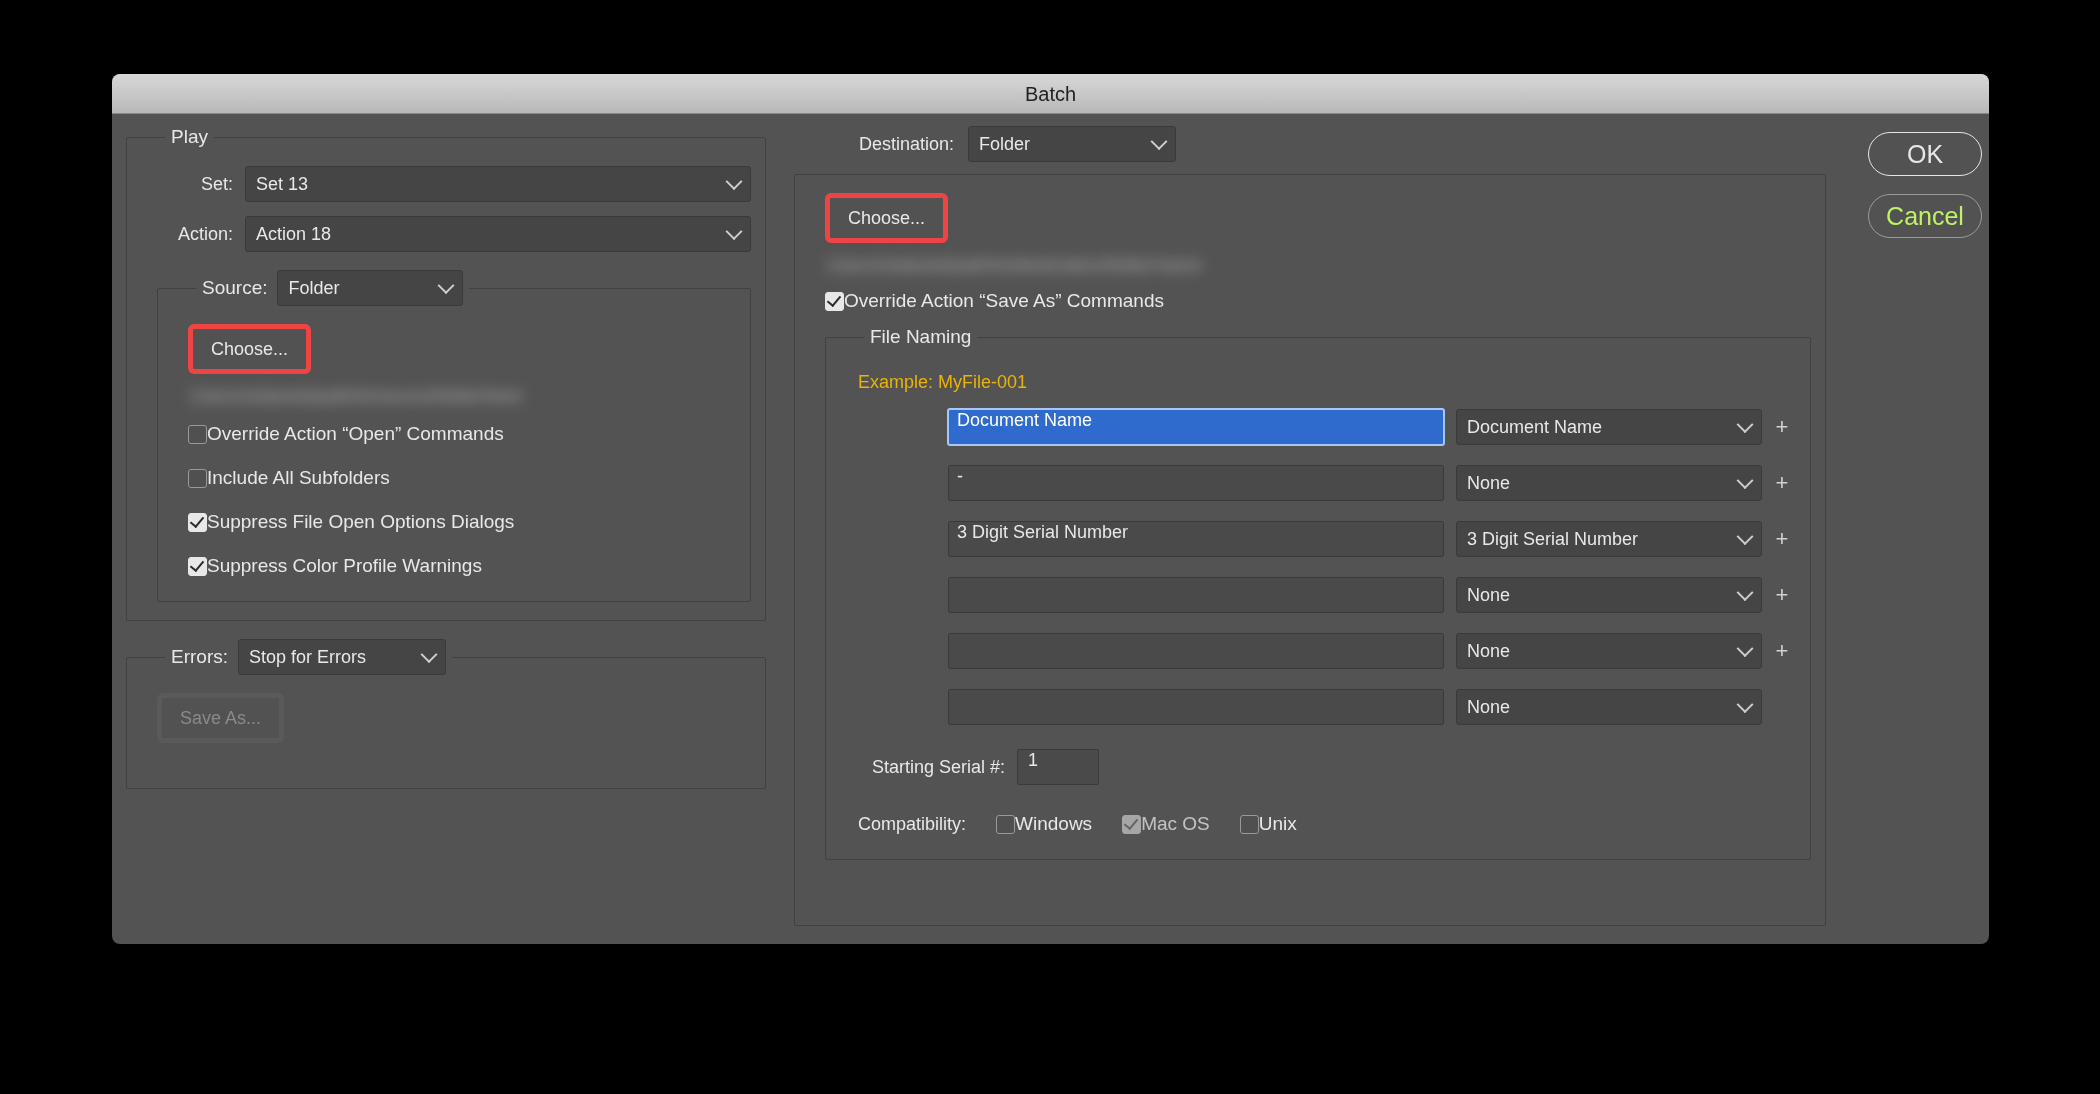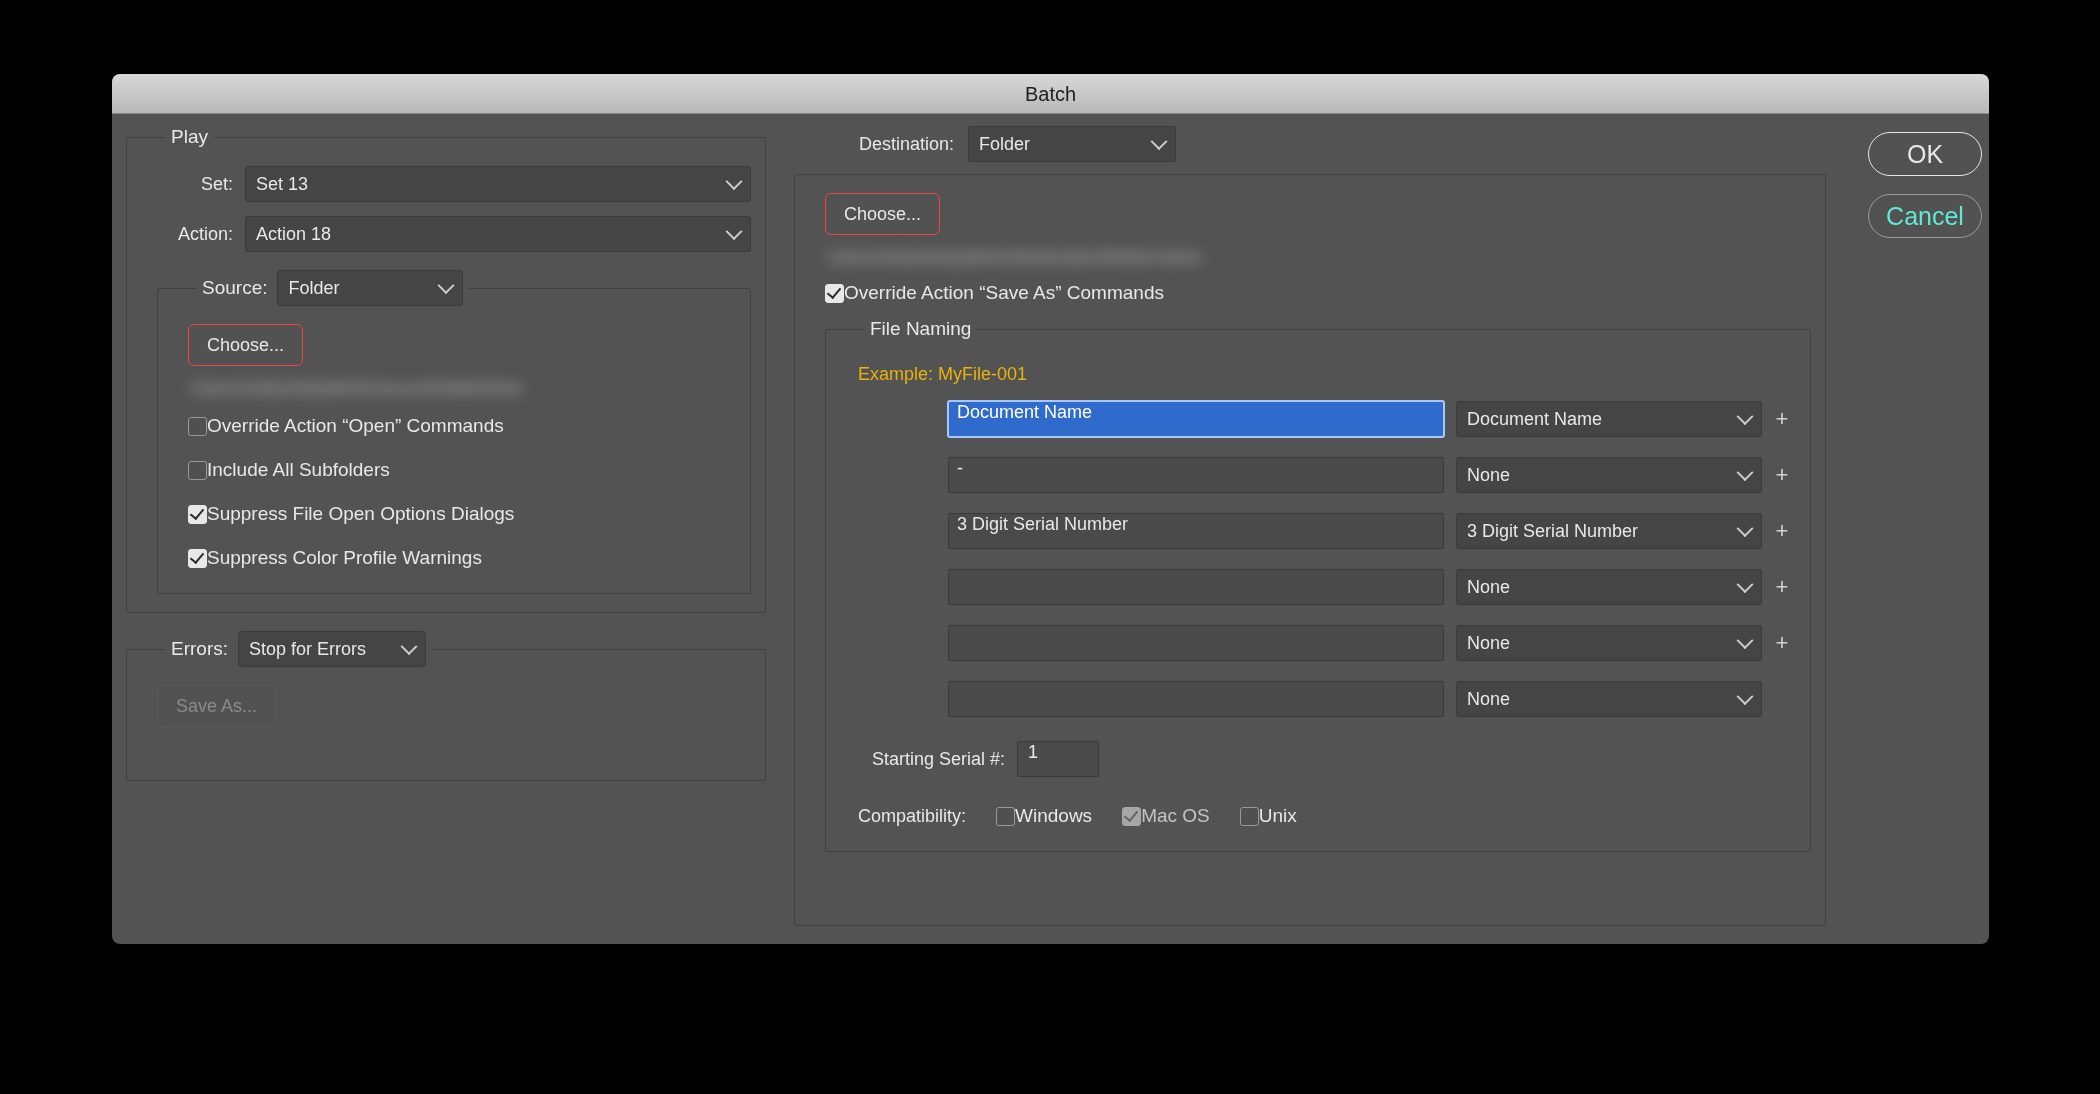--- a/index.html
+++ b/index.html
@@ -86,39 +86,39 @@
     width: 10px; height: 10px;
     transform: translateY(-70%) rotate(45deg);
     border-right: 2px solid #cfcfcf;
     border-bottom: 2px solid #cfcfcf;
   }
   .select.full { width: 100%; flex:1; }
 
   
   .btn {
     background: #525252;
-    border: 1px solid #ef4444;
+    border: 5px solid #ef4444;
     border-radius: 6px;
     color: #e8e8e8;
     font-size: 18px;
-    height: 42px;
+    height: 50px;
     padding: 0 18px;
     display:inline-flex; align-items:center; justify-content:center;
     cursor: default;
   }
   .btn.disabled { color:#8a8a8a; border-color:#5a5a5a; }
 
   .btn.pill {
     border-radius: 999px;
     height: 44px;
     width: 114px;
     font-size: 25px;
     border: 1.5px solid #e6e6e6;
   }
-  .btn.pill.secondary { border-color:#9b9b9b; color:#5eead4; }
+  .btn.pill.secondary { border-color:#9b9b9b; color:#bef264; }
 
   
   .chk {
     display: inline-flex; align-items:center; gap:0;
     font-size: 19px;
     margin: 6px 0;
     cursor: default;
   }
   .chkbox {
     width: 19px; height: 19px;
@@ -250,21 +250,21 @@
               <span>Suppress Color Profile Warnings</span>
             </label>
           </div>
         </fieldset>
       </fieldset>
 
       <fieldset style="min-height:150px;">
         <legend>
           <span style="display:inline-flex;align-items:center;gap:10px;">
             <span>Errors:</span>
-            <span class="select" style="width:188px;">
+            <span class="select" style="width:208px;">
               <span>Stop for Errors</span>
             </span>
           </span>
         </legend>
         <div class="btn disabled">Save As...</div>
       </fieldset>
 
     </div>
 
     <div class="mid-col">

